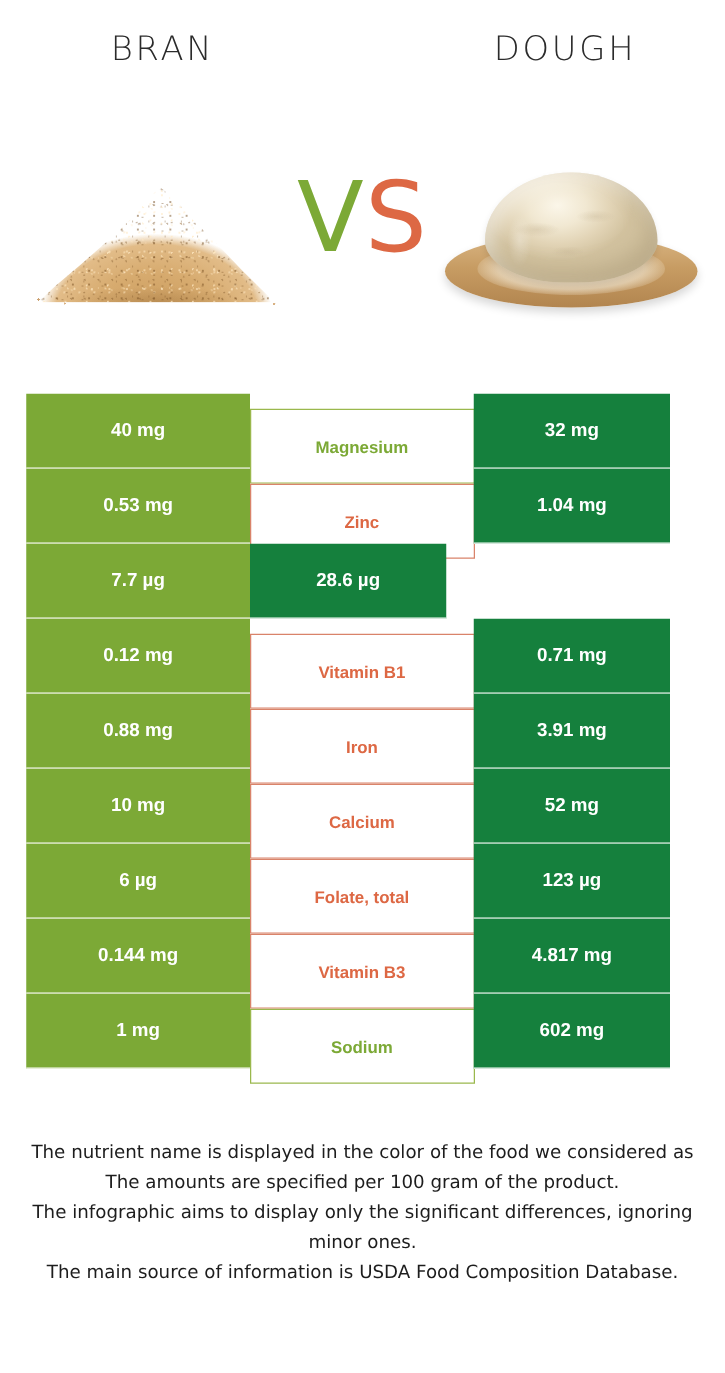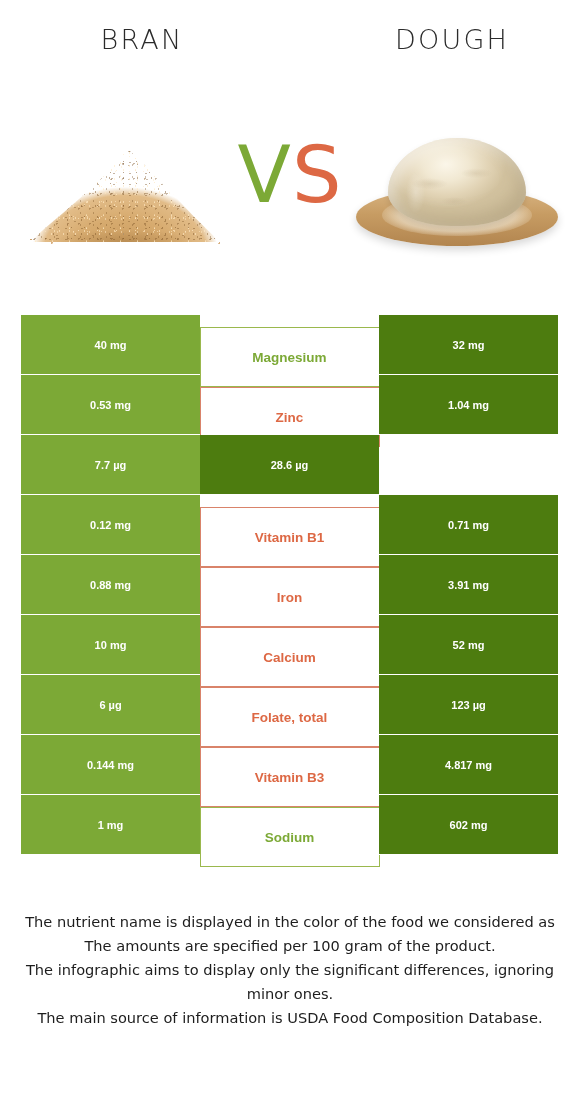--- a/index.html
+++ b/index.html
@@ -13,21 +13,21 @@
   
   .titles{
     position:absolute;top:18px;left:0;width:580px;height:44px;
   }
   .food-title{
     position:absolute;top:0;width:240px;text-align:center;
     font-size:27px;font-weight:300;letter-spacing:2.2px;
     color:#2b2b2b;line-height:44px;
     font-family:"DejaVu Sans","Liberation Sans",sans-serif;
   }
-  .food-title.left{left:22px;}
+  .food-title.left{left:10px;}
   .food-title.right{left:332px;}
 
   
   .hero{position:absolute;top:90px;left:0;width:580px;height:170px;}
 
   .hero-cell{position:absolute;top:0;width:230px;height:170px;}
   .hero-cell.left{left:8px;}
   .hero-cell.right{left:342px;}
 
   
@@ -111,25 +111,25 @@
   .table{
     position:absolute;left:21px;top:315px;width:538px;
   }
   .row{
     display:flex;width:538px;height:60px;
     box-sizing:border-box;
   }
   .cell{
     height:60px;box-sizing:border-box;
     display:flex;align-items:center;justify-content:center;
-    font-size:11px;font-weight:600;
+    font-size:15px;font-weight:600;
   }
   .cell.left{width:179px;background:#7CA936;color:#fff;
              border-bottom:1.5px solid #ffffff;}
-  .cell.right{width:179px;background:#4d7c0f;color:#fff;
+  .cell.right{width:157px;background:#15803d;color:#fff;
               border-bottom:1.5px solid #ffffff;}
   .cell.mid{
     width:180px;background:#fff;font-weight:700;font-size:13.5px;
     border-top:1px solid #7CA936;border-bottom:1px solid #7CA936;
     border-left:1px solid #7CA936;border-right:1px solid #7CA936;
     margin-left:-0.5px;margin-right:-0.5px;margin-top:12px;
   }
   .row.win-bran .cell.mid{color:#7CA936;border-color:#9ab84d;}
   .row.win-dough .cell.mid{color:#DD6844;border-color:#d9836a;text-align:center;}
 

